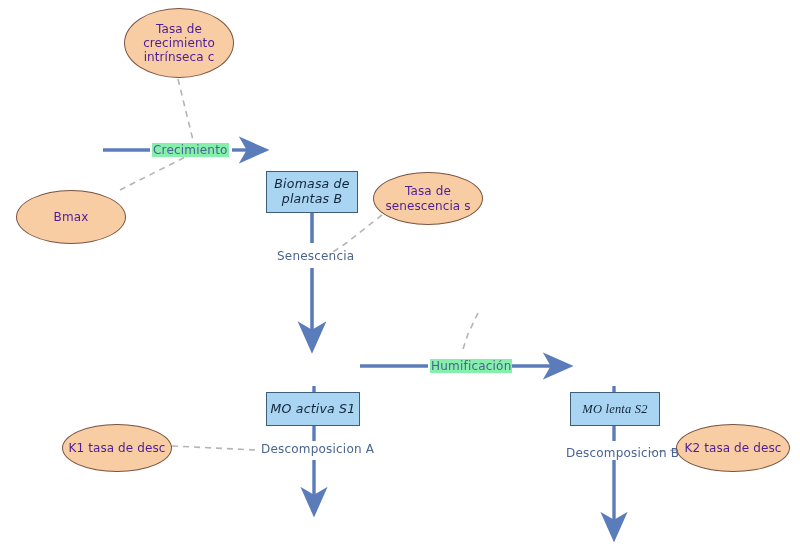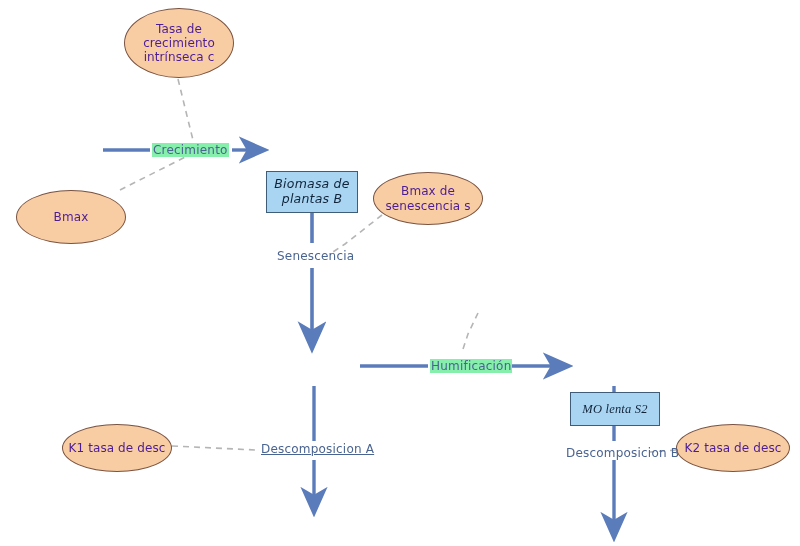--- a/index.html
+++ b/index.html
@@ -116,49 +116,52 @@
       <path d="M478,313 L468,334 L462,352"></path>
       <path d="M172,446 L256,450"></path>
       <path d="M676,450 L650,452"></path>
     </g>
   </svg>
 
   <div class="node box" style="left:266px; top:129px; width:92px; height:42px;">
     <span>Biomasa de plantas B</span>
   </div>
 
+  <div class="node box" style="left:266px; top:350px; width:94px; height:34px;">
+    <span>MO activa S1</span>
+  </div>
 
   <div class="node box" style="left:570px; top:350px; width:90px; height:34px;font-family:Liberation Serif, serif;">
     <span>MO lenta S2</span>
   </div>
 
   <div class="node ellipse" style="left:124px; top:8px; width:110px; height:70px;">
     <span>Tasa de crecimiento intrínseca c</span>
   </div>
 
   <div class="node ellipse" style="left:16px; top:190px; width:110px; height:54px;">
     <span>Bmax</span>
   </div>
 
   <div class="node ellipse" style="left:373px; top:172px; width:110px; height:53px;">
-    <span>Bmax de senescencia s</span>
+    <span>Tasa de senescencia s</span>
   </div>
 
 
   <div class="node ellipse" style="left:62px; top:424px; width:110px; height:48px;">
     <span>K1 tasa de desc</span>
   </div>
 
   <div class="node ellipse" style="left:676px; top:424px; width:114px; height:48px;">
     <span>K2 tasa de desc</span>
   </div>
 
   <div class="edge-label on-flow" style="left:152px; top:143px;">Crecimiento</div>
 
   <div class="edge-label" style="left:277px; top:249px;">Senescencia</div>
 
   <div class="edge-label on-flow" style="left:430px; top:359px;">Humificación</div>
 
-  <div class="edge-label" style="left:261px; top:442px;text-decoration:underline;">Descomposicion A</div>
+  <div class="edge-label" style="left:261px; top:442px;">Descomposicion A</div>
 
   <div class="edge-label" style="left:566px; top:446px;">Descomposicion B</div>
 
 </div>
 
 </body></html>

